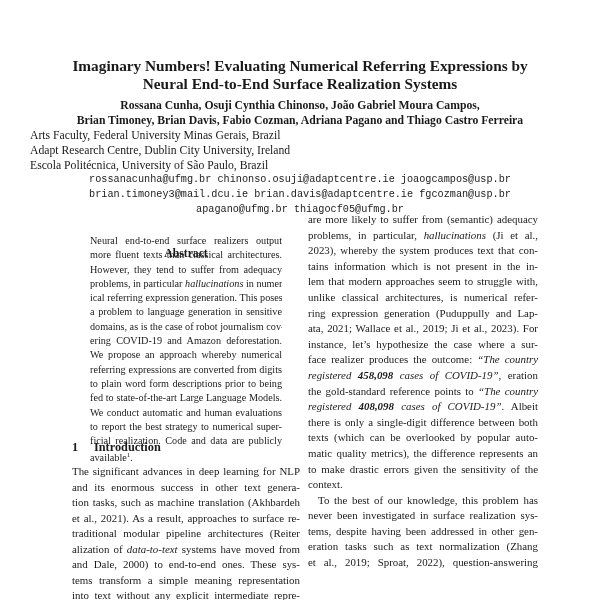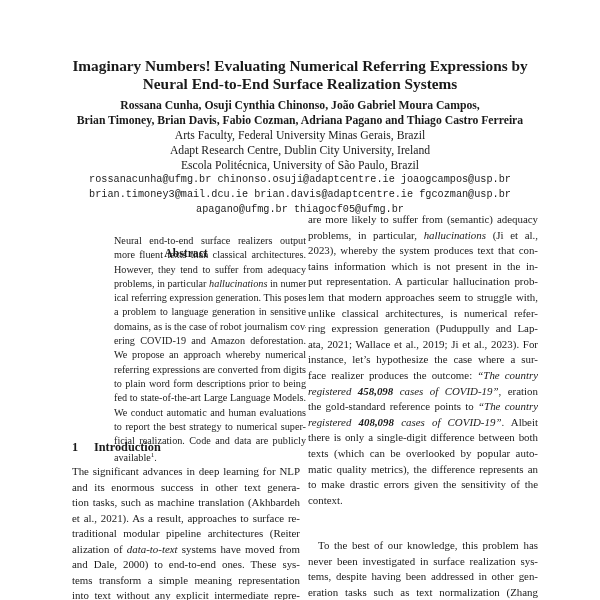--- a/index.html
+++ b/index.html
@@ -3,38 +3,38 @@
 <meta charset="utf-8">
 <style>
   html, body { margin:0; padding:0; background:#ffffff; }
   body { width:600px; height:600px; overflow:hidden; position:relative;
          font-family:"Liberation Serif","DejaVu Serif",serif; color:#1a1a1a; }
   .page { position:absolute; left:0; top:0; width:600px; height:572px; }
   .title { position:absolute; left:40px; width:520px; top:57px; text-align:center;
            font-weight:bold; font-size:15.3px; line-height:18px; }
   .authors { position:absolute; left:30px; width:540px; top:98px; text-align:center;
              font-weight:bold; font-size:11.7px; line-height:15px; }
-  .affils { position:absolute; left:30px; width:540px; top:128px; text-align:center;
+  .affils { position:absolute; left:30px; width:540px; top:128px; text-align:left;
             font-size:11.7px; line-height:15px; }
   .emails { position:absolute; left:30px; width:540px; top:172px; text-align:center;
             font-family:"Liberation Mono","DejaVu Sans Mono",monospace; font-size:10.2px; line-height:15px; }
   .line { display:block; white-space:nowrap; }
   .abstract-head { position:absolute; left:72px; width:228px; top:208px; text-align:center;
                    font-weight:bold; font-size:11.7px;margin-top:39px; }
-  .abstract { position:absolute; left:90px; width:192px; top:234px; font-size:10.2px; line-height:14.3px;margin-left:24px; }
+  .abstract { position:absolute; left:90px; width:192px; top:234px; font-size:10.2px; line-height:14.3px; }
   .jl { display:block; text-align:justify; text-align-last:justify; white-space:nowrap; overflow:hidden; }
   .jl.last { text-align-last:left; }
   .section-head { position:absolute; left:72px; top:440px; font-weight:bold; font-size:12.3px; }
   .section-head .num { display:inline-block; width:22px; }
   .intro { position:absolute; left:72px; width:228px; top:464px; font-size:10.9px; line-height:15.5px; }
   .right-body { position:absolute; left:308px; width:230px; top:212px; font-size:10.9px; line-height:15.6px; }
   i { font-style:italic; }
   b { font-weight:bold; }
   sup { font-size:7px; }
-  .indent { padding-left:10px;margin-top:30px; }
+  .indent { padding-left:10px; }
 </style>
 </head>
 <body>
 
 <div class="page">
 
   <div class="title">
     <span class="line">Imaginary Numbers! Evaluating Numerical Referring Expressions by</span>
     <span class="line">Neural End-to-End Surface Realization Systems</span>
   </div>
@@ -92,21 +92,20 @@
     <span class="jl">tems transform a simple meaning representation</span>
     <span class="jl">into text without any explicit intermediate repre-</span>
 
   </div>
 
   <div class="right-body">
     <span class="jl">are more likely to suffer from (semantic) adequacy</span>
     <span class="jl"><span>problems, in particular, </span><i>hallucinations</i><span> (Ji et al.,</span></span>
     <span class="jl">2023), whereby the system produces text that con-</span>
     <span class="jl">tains information which is not present in the in-</span>
-    <span class="jl">put representation. A particular hallucination prob-</span>
     <span class="jl">lem that modern approaches seem to struggle with,</span>
     <span class="jl">unlike classical architectures, is numerical refer-</span>
     <span class="jl">ring expression generation (Puduppully and Lap-</span>
     <span class="jl">ata, 2021; Wallace et al., 2019; Ji et al., 2023). For</span>
     <span class="jl">instance, let’s hypothesize the case where a sur-</span>
     <span class="jl"><span>face realizer produces the outcome: </span><i>“The country</i></span>
     <span class="jl"><i>registered </i><i><b>458,098</b></i><i> cases of COVID-19”</i><span>, eration</span></span>
     <span class="jl"><span>the gold-standard reference points to </span><i>“The country</i></span>
     <span class="jl"><i>registered </i><i><b>408,098</b></i><i> cases of COVID-19”</i><span>. Albeit</span></span>
     <span class="jl">there is only a single-digit difference between both</span>

